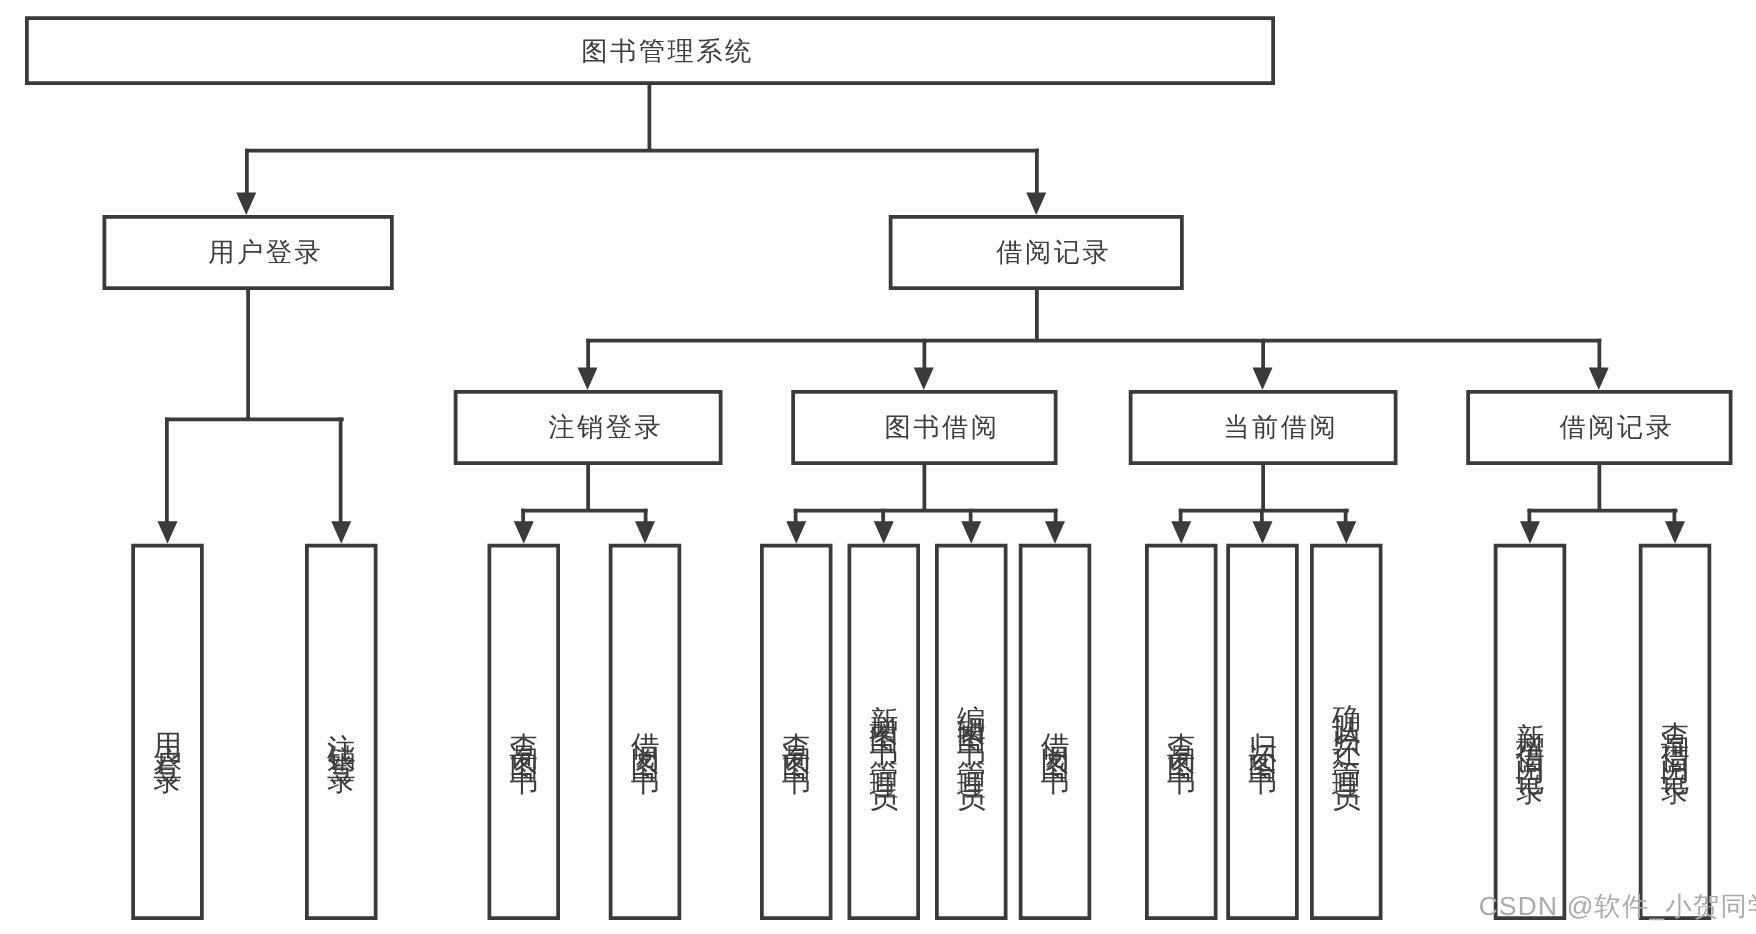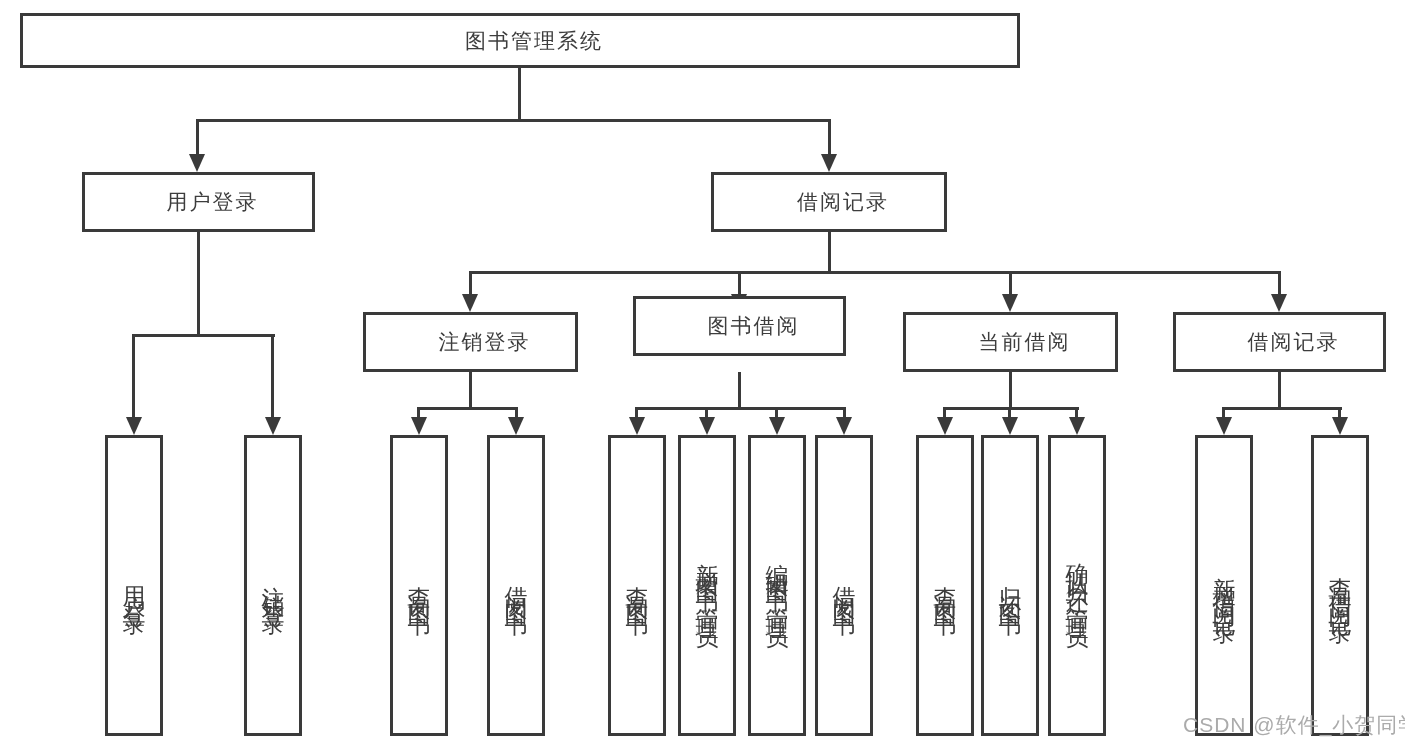--- a/index.html
+++ b/index.html
@@ -101,21 +101,21 @@
   <div class="vline" style="left:738px;top:271px;height:26px"></div>
   <div class="arr" style="left:731px;top:294px"></div>
   <div class="vline" style="left:1009px;top:271px;height:26px"></div>
   <div class="arr" style="left:1002px;top:294px"></div>
   <div class="vline" style="left:1278px;top:271px;height:26px"></div>
   <div class="arr" style="left:1271px;top:294px"></div>
 
   <div class="hbox" style="left:363px;top:312px;width:215px;height:60px">
     <span>注销登录</span>
   </div>
-  <div class="hbox" style="left:633px;top:296px;width:213px;height:60px">
+  <div class="hbox" style="left:633px;top:312px;width:213px;height:60px">
     <span>图书借阅</span>
   </div>
   <div class="hbox" style="left:903px;top:312px;width:215px;height:60px">
     <span>当前借阅</span>
   </div>
   <div class="hbox" style="left:1173px;top:312px;width:213px;height:60px">
     <span>借阅记录</span>
   </div>
 
   <div class="vline" style="left:469px;top:372px;height:37px"></div>

